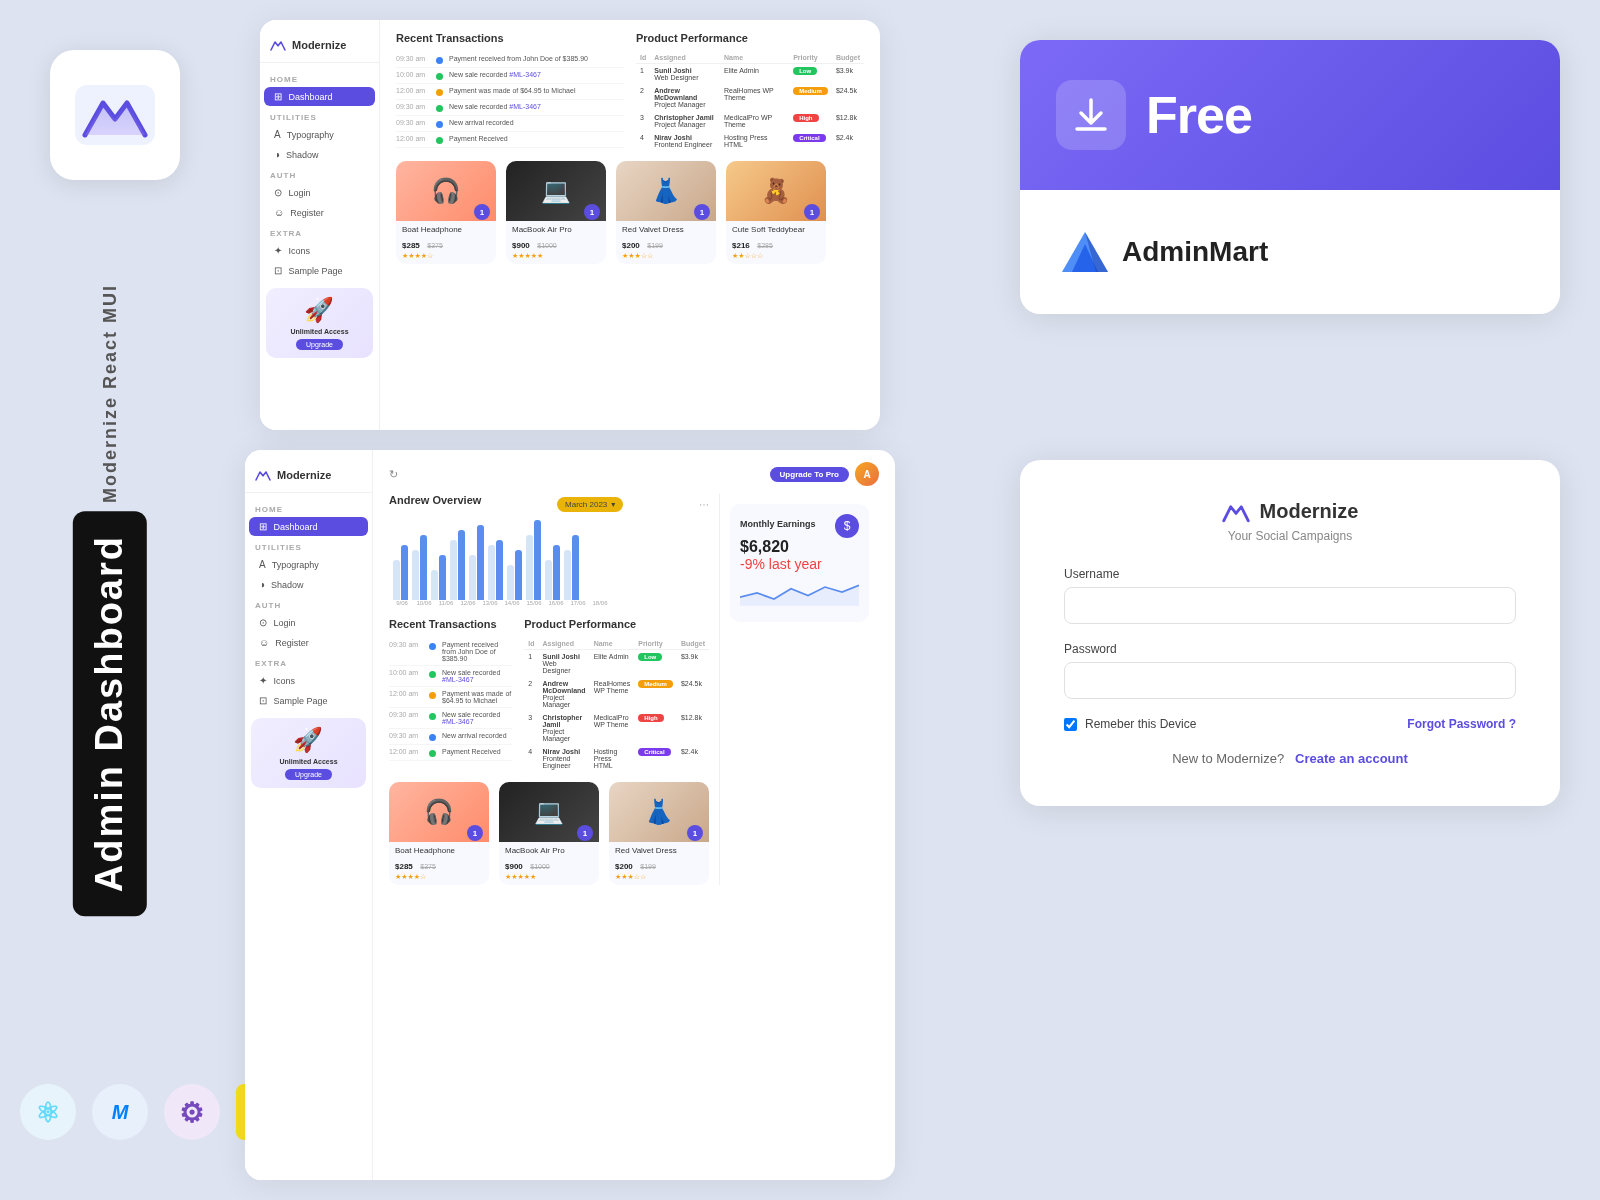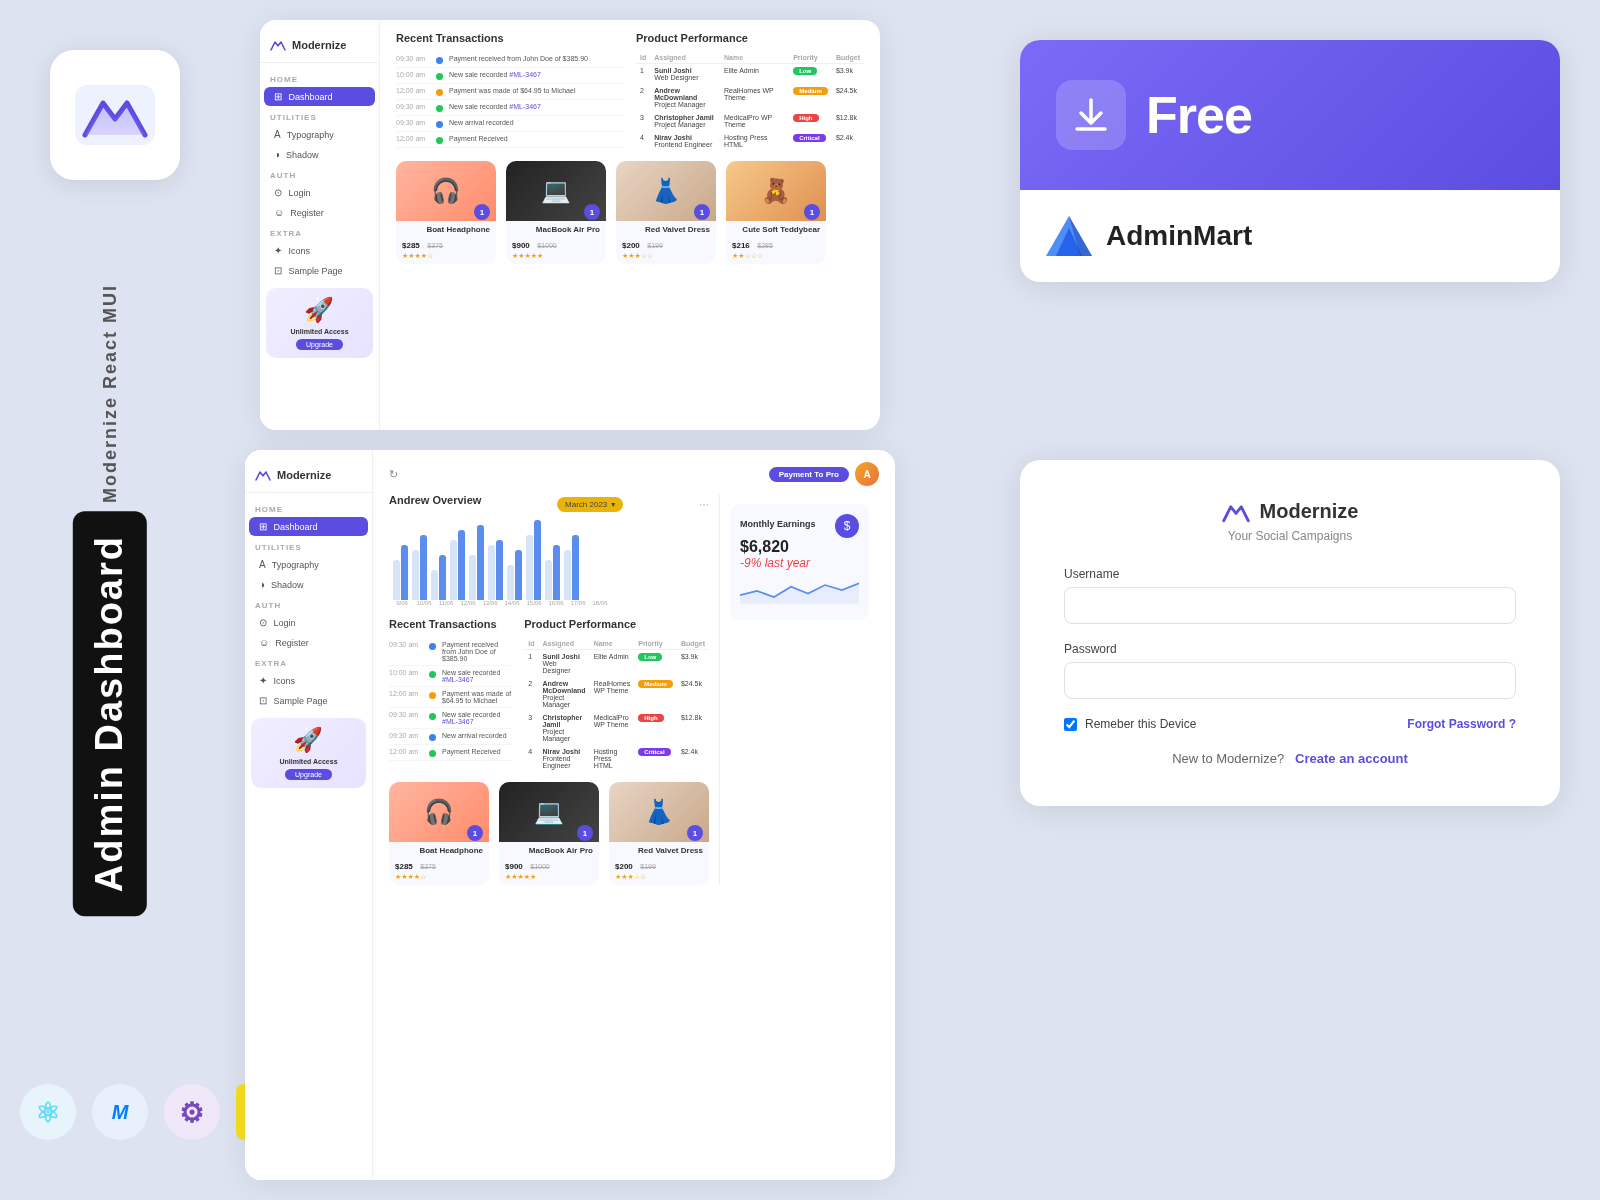--- a/index.html
+++ b/index.html
@@ -138,21 +138,21 @@
       overflow: hidden;
     }
     .free-card-top {
       background: linear-gradient(135deg, #7c6af7 0%, #5b4de0 100%);
       padding: 40px 36px;
       display: flex;
       align-items: center;
       gap: 20px;
     }
     .free-card-bottom {
-      padding: 24px;
+      padding: 40px;
       display: flex;
       align-items: center;
       gap: 20px;
     }
     .adminmart-logo {
       display: flex; align-items: center; gap: 12px;
     }
 
     
     .login-card {
@@ -276,21 +276,21 @@
     }
     .me-header { display: flex; justify-content: space-between; align-items: center; }
     .me-icon-circle {
       width: 24px; height: 24px;
       border-radius: 50%;
       background: #5b4de0;
       display: flex; align-items: center; justify-content: center;
       color: #fff; font-size: 12px;
     }
     .me-amount { font-size: 16px; font-weight: 800; color: #222; }
-    .me-growth { font-size: 12px; color: #ef4444; font-style: italic; }
+    .me-growth { font-size: 14px; color: #ef4444; }
     .sparkline {
       width: 100%;
       height: 30px;
       margin-top: 6px;
     }
 
     
     .transactions-row {
       display: flex; gap: 12px;
     }
@@ -345,21 +345,21 @@
     .product-badge-circle {
       position: absolute;
       right: 6px; bottom: 44px;
       width: 16px; height: 16px;
       border-radius: 50%;
       background: #5b4de0;
       display: flex; align-items: center; justify-content: center;
       color: #fff; font-size: 8px; font-weight: 700;
     }
     .product-info { padding: 4px 6px; }
-    .product-name { font-size: 8px; font-weight: 700; color: #333; text-align: right; }
+    .product-name { font-size: 8px; font-weight: 400; color: #333; }
     .product-price { font-size: 8px; font-weight: 700; color: #222; }
     .product-old-price { font-size: 7px; color: #aaa; text-decoration: line-through; margin-left: 3px; }
     .stars { color: #f59e0b; font-size: 7px; }
 
     
     .date-selector {
       display: flex; align-items: flex-start; gap: 4px;
       font-size: 8px; color: #444;
       background: #eab308;
       border-radius: 8px;
@@ -726,21 +726,21 @@
       <div class="upgrade-mini-title">Unlimited Access</div>
       <button class="upgrade-mini-btn">Upgrade</button>
     </div>
   </div>
 
   <div class="dash-main-bottom">
 
     <div class="dash-header">
       <div style="font-size:11px;color:#888;">↻</div>
       <div class="dash-header-icons">
-        <button class="upgrade-btn">Payment To Pro</button>
+        <button class="upgrade-btn">Upgrade To Pro</button>
         <div class="avatar-circle">A</div>
       </div>
     </div>
 
     <div style="display:flex;gap:10px;">
       <div style="flex:1;">
 
         <div style="display:flex;align-items:center;justify-content:space-between;margin-bottom:6px;">
           <div class="section-title">Andrew Overview</div>
           <div class="date-selector">

